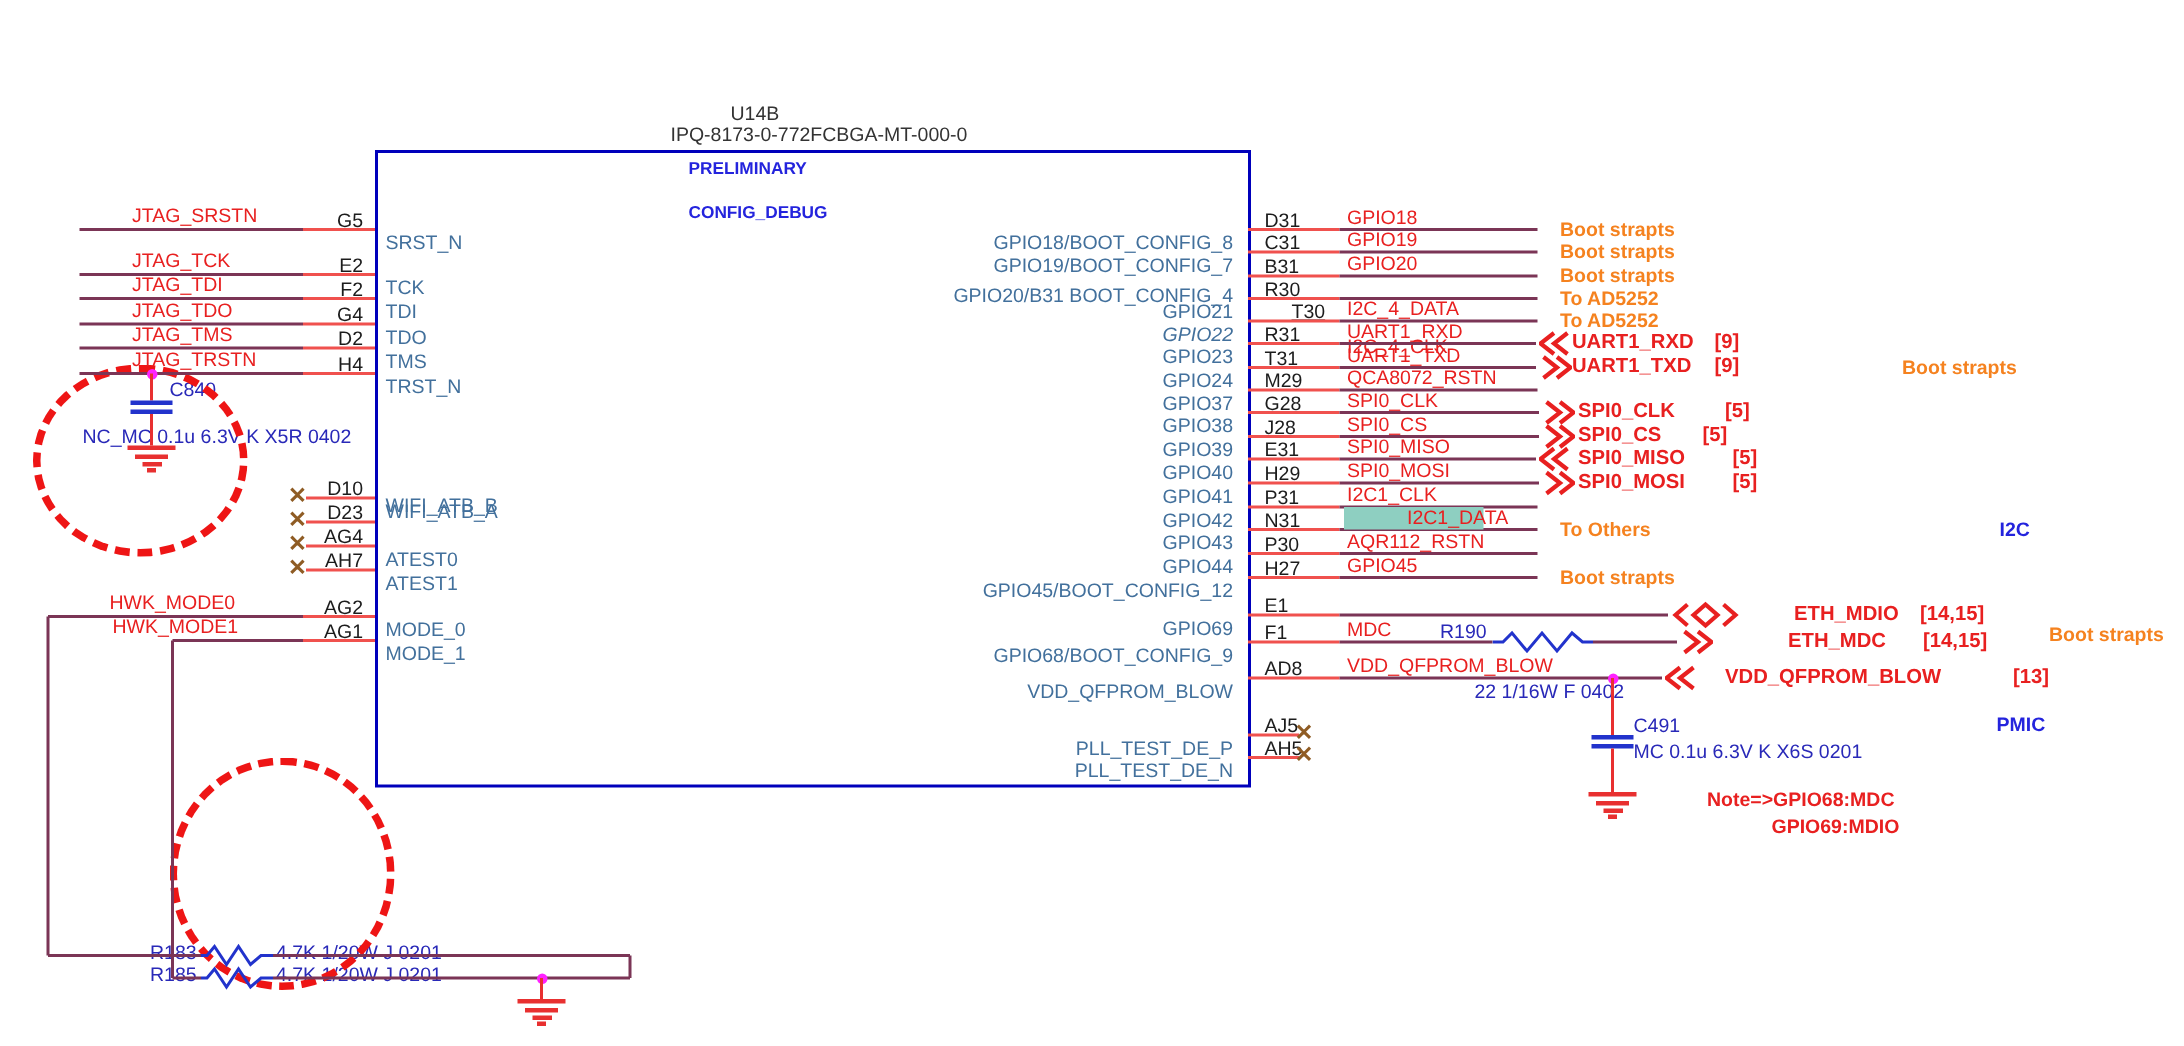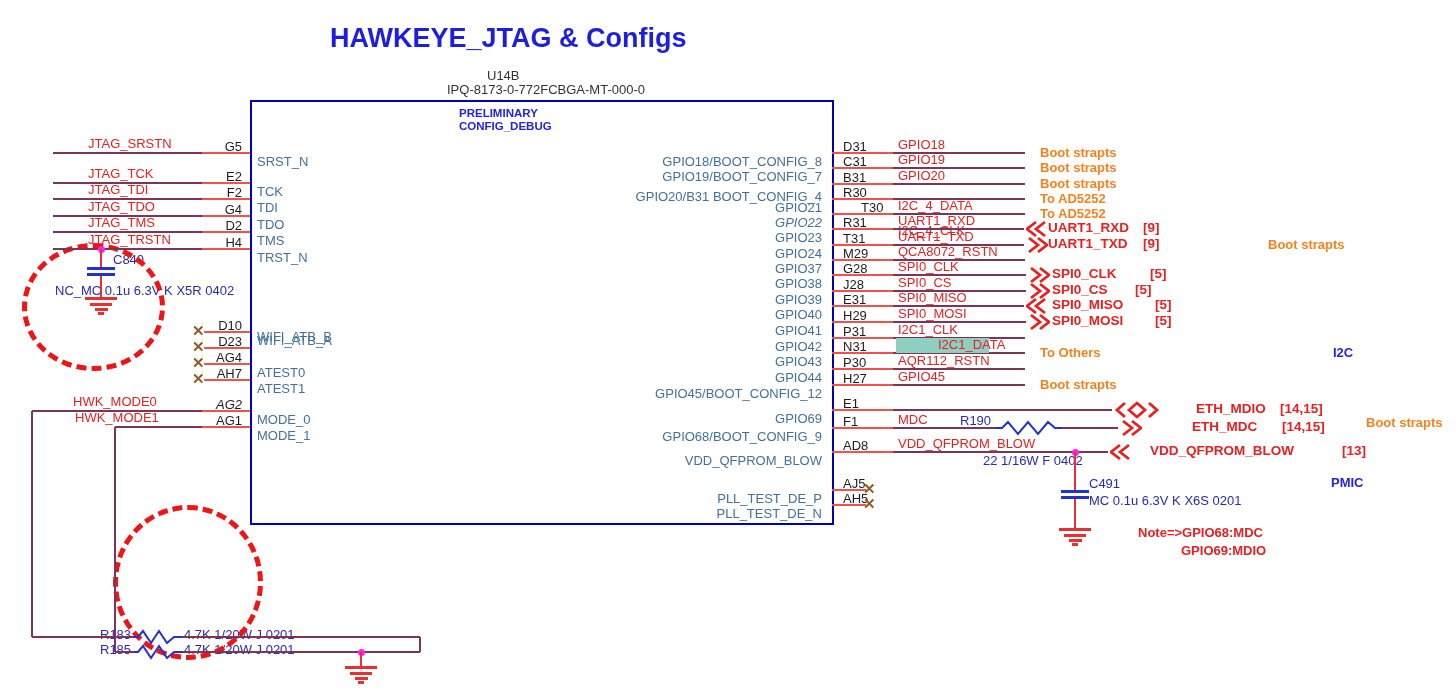--- a/index.html
+++ b/index.html
@@ -21,27 +21,26 @@
   .ralign{transform:translateX(-100%);}
   .chip-box{position:absolute;left:250px;top:100px;width:580px;height:421px;
             border:2px solid #0000bb;}
   .dash-circle{position:absolute;border:5px dashed #ee1515;border-radius:50%;}
 </style>
 </head>
 <body>
 
 <div id="canvas">
 
-  <div class="t title" style="left:330px;top:24px;">HAWKEYE_JTAG &amp; Configs</div>
 
   <div class="chip-box"></div>
   <div class="t refdes" style="left:487px;top:69px;">U14B</div>
   <div class="t refdes" style="left:447px;top:83px;">IPQ-8173-0-772FCBGA-MT-000-0</div>
   <div class="t stamp" style="left:459px;top:107px;">PRELIMINARY</div>
-  <div class="t stamp" style="left:459px;top:120px;">CONFIG_DEBUG</div>
+  <div class="t stamp" style="left:459px;top:136px;">CONFIG_DEBUG</div>
 
   <div class="t comp" style="left:113px;top:253px;">C840</div>
   <div class="t comp" style="left:55px;top:284px;">NC_MC 0.1u 6.3V K X5R 0402</div>
 
   <div class="t comp" style="left:1089px;top:477px;">C491</div>
   <div class="t comp" style="left:1089px;top:494px;">MC 0.1u 6.3V K X6S 0201</div>
 
   <div class="t comp" style="left:960px;top:414px;">R190</div>
   <div class="t comp" style="left:983px;top:454px;">22 1/16W F 0402</div>
 
@@ -99,21 +98,21 @@
     <div class="t nc" style="left: 192px; top: 355px;">✕</div>
     <div class="t pin-num ralign" style="left: 242px; top: 351px;">AG4</div>
     <div class="t inside" style="left: 257px; top: 382px;">ATEST1</div>
     <div class="t " style="left: 204px; top: 379px; width: 46px; height: 2px; background: rgb(240, 81, 78);"></div>
     <div class="t nc" style="left: 192px; top: 371px;">✕</div>
     <div class="t pin-num ralign" style="left: 242px; top: 367px;">AH7</div>
     <div class="t inside" style="left: 257px; top: 413px;">MODE_0</div>
     <div class="t " style="left: 32px; top: 410px; width: 170px; height: 2px; background: rgb(123, 53, 86);"></div>
     <div class="t " style="left: 202px; top: 410px; width: 48px; height: 2px; background: rgb(240, 81, 78);"></div>
     <div class="t net" style="left: 73px; top: 395px;">HWK_MODE0</div>
-    <div class="t pin-num ralign" style="left: 242px; top: 398px; font-style: italic;">AG2</div>
+    <div class="t pin-num ralign" style="left: 242px; top: 398px;">AG2</div>
     <div class="t " style="left: 31px; top: 411px; width: 2px; height: 226px; background: rgb(123, 53, 86);"></div>
     <div class="t inside" style="left: 257px; top: 429px;">MODE_1</div>
     <div class="t " style="left: 115px; top: 426px; width: 87px; height: 2px; background: rgb(123, 53, 86);"></div>
     <div class="t " style="left: 202px; top: 426px; width: 48px; height: 2px; background: rgb(240, 81, 78);"></div>
     <div class="t net" style="left: 75px; top: 411px;">HWK_MODE1</div>
     <div class="t pin-num ralign" style="left: 242px; top: 414px;">AG1</div>
     <div class="t " style="left: 114px; top: 427px; width: 2px; height: 225px; background: rgb(123, 53, 86);"></div>
     <div class="t inside ralign" style="left: 822px; top: 155px;">GPIO18/BOOT_CONFIG_8</div>
     <div class="t pin-num" style="left: 843px; top: 140px;">D31</div>
     <div class="t " style="left: 832px; top: 152px; width: 61px; height: 2px; background: rgb(240, 81, 78);"></div>

